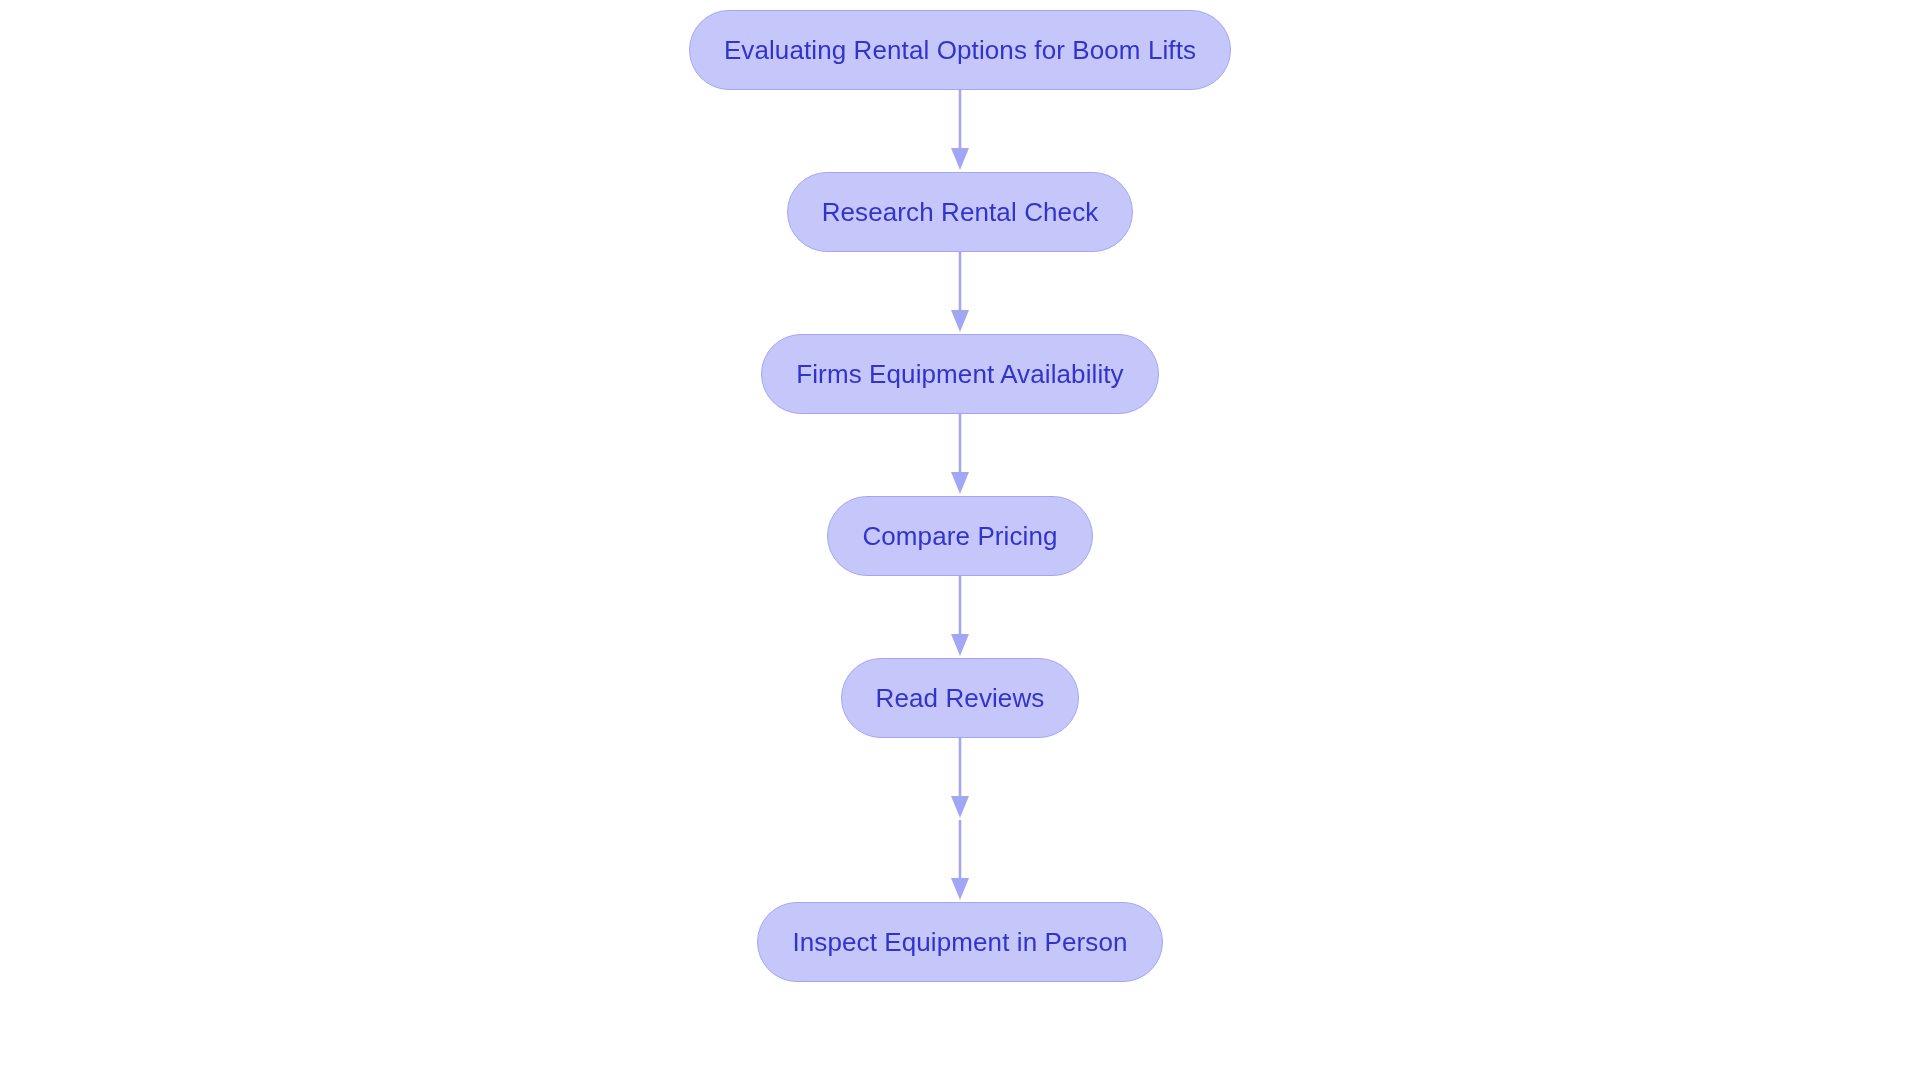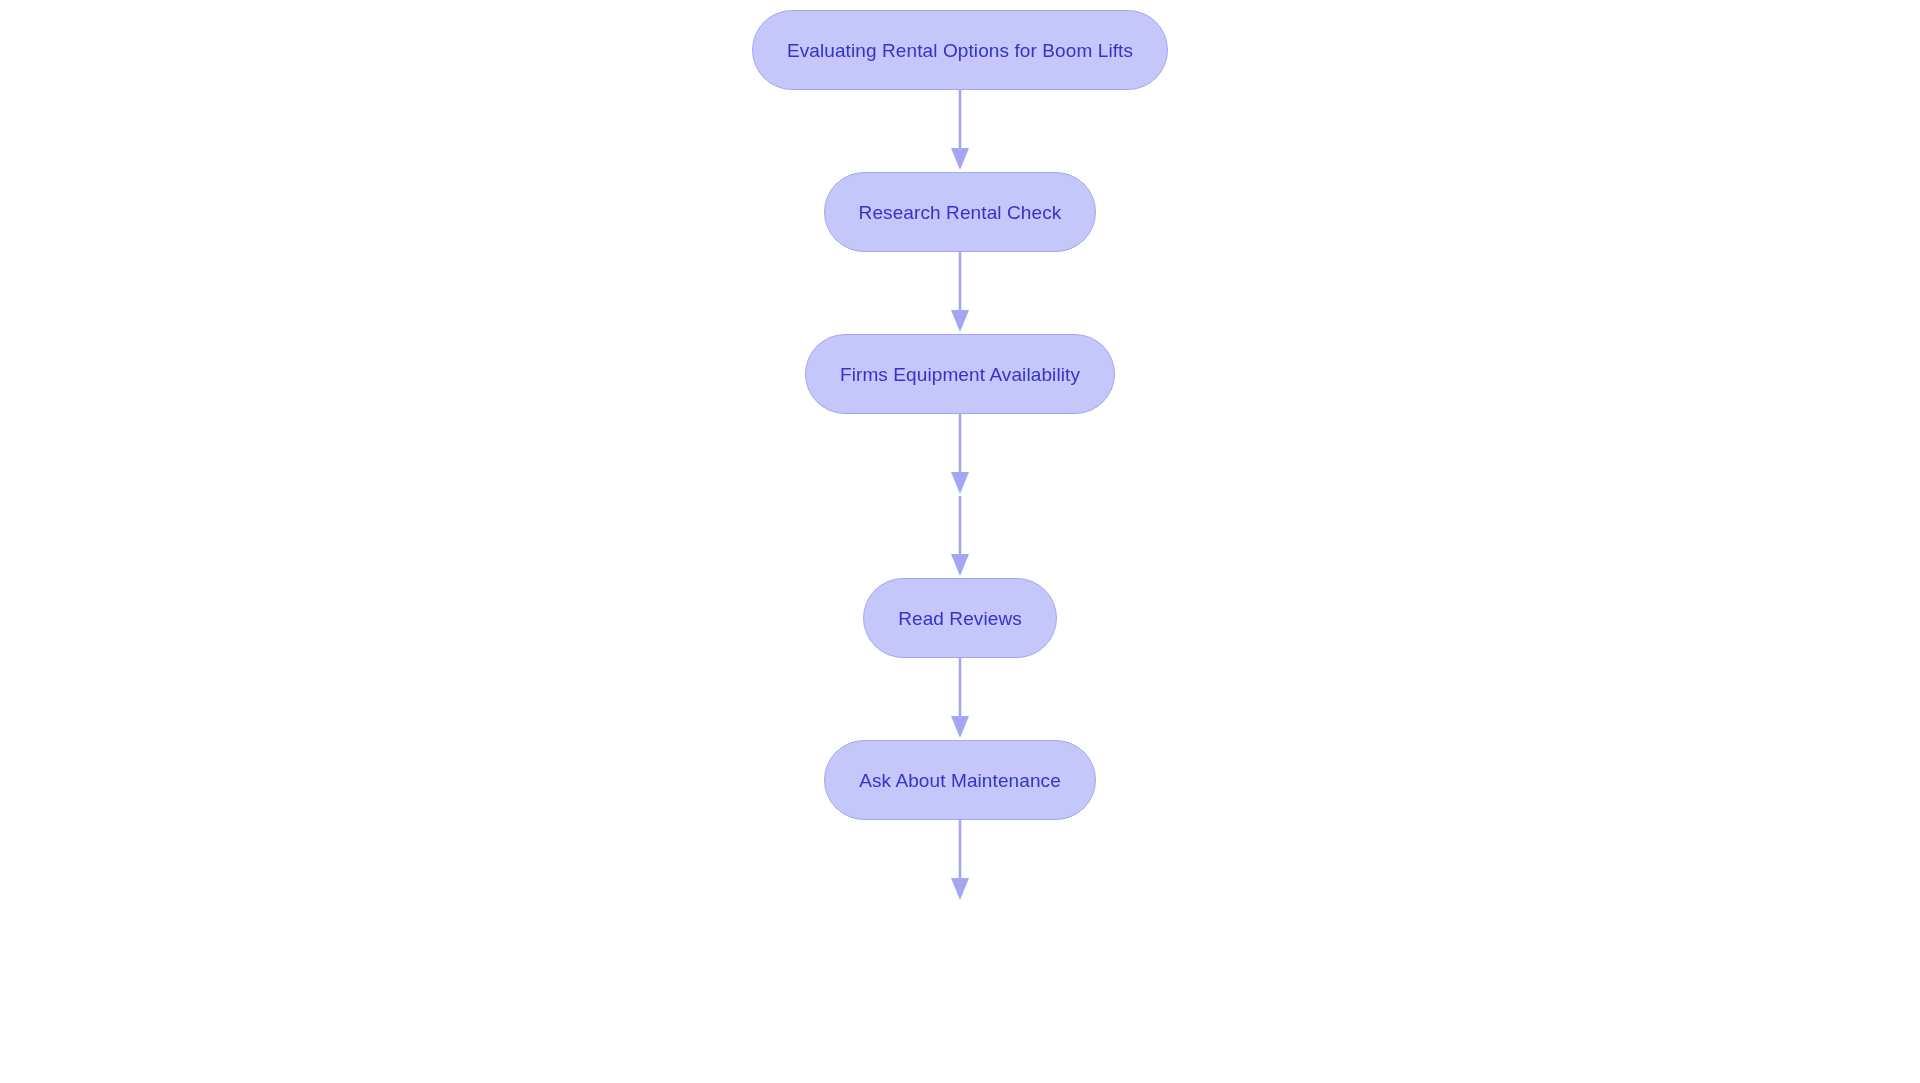--- a/index.html
+++ b/index.html
@@ -39,21 +39,21 @@
   .node {
     box-sizing: border-box;
     height: 80px;
     border-radius: 40px;
     background: #c5c7fa;
     border: 1.4px solid #a3a6f5;
     color: #3333cc;
     display: flex;
     align-items: center;
     justify-content: center;
-    font-size: 19px;
+    font-size: 26px;
     font-weight: 400;
     letter-spacing: 0.1px;
     white-space: nowrap;
     padding: 0 34px;
     line-height: 1;
     user-select: none;
   }
 
   .connector {
     width: 30px;
@@ -99,39 +99,42 @@
 
     <div class="node">
       <span>Firms Equipment Availability</span>
     </div>
 
     <svg class="connector" viewBox="0 0 30 82" aria-hidden="true">
       <line class="edge-line" x1="15" y1="0" x2="15" y2="62"></line>
       <polygon class="edge-head" points="15,80 6,58 24,58"></polygon>
     </svg>
 
+    <div class="node">
+      <span>Compare Pricing</span>
+    </div>
 
     <svg class="connector" viewBox="0 0 30 82" aria-hidden="true">
       <line class="edge-line" x1="15" y1="0" x2="15" y2="62"></line>
       <polygon class="edge-head" points="15,80 6,58 24,58"></polygon>
     </svg>
 
     <div class="node">
       <span>Read Reviews</span>
     </div>
 
     <svg class="connector" viewBox="0 0 30 82" aria-hidden="true">
       <line class="edge-line" x1="15" y1="0" x2="15" y2="62"></line>
       <polygon class="edge-head" points="15,80 6,58 24,58"></polygon>
     </svg>
 
-    <div class="node">
-      <span>Ask About Maintenance</span>
-    </div>
 
     <svg class="connector" viewBox="0 0 30 82" aria-hidden="true">
       <line class="edge-line" x1="15" y1="0" x2="15" y2="62"></line>
       <polygon class="edge-head" points="15,80 6,58 24,58"></polygon>
     </svg>
 
+    <div class="node">
+      <span>Inspect Equipment in Person</span>
+    </div>
 
   </div>
 </div>
 
 </body></html>

